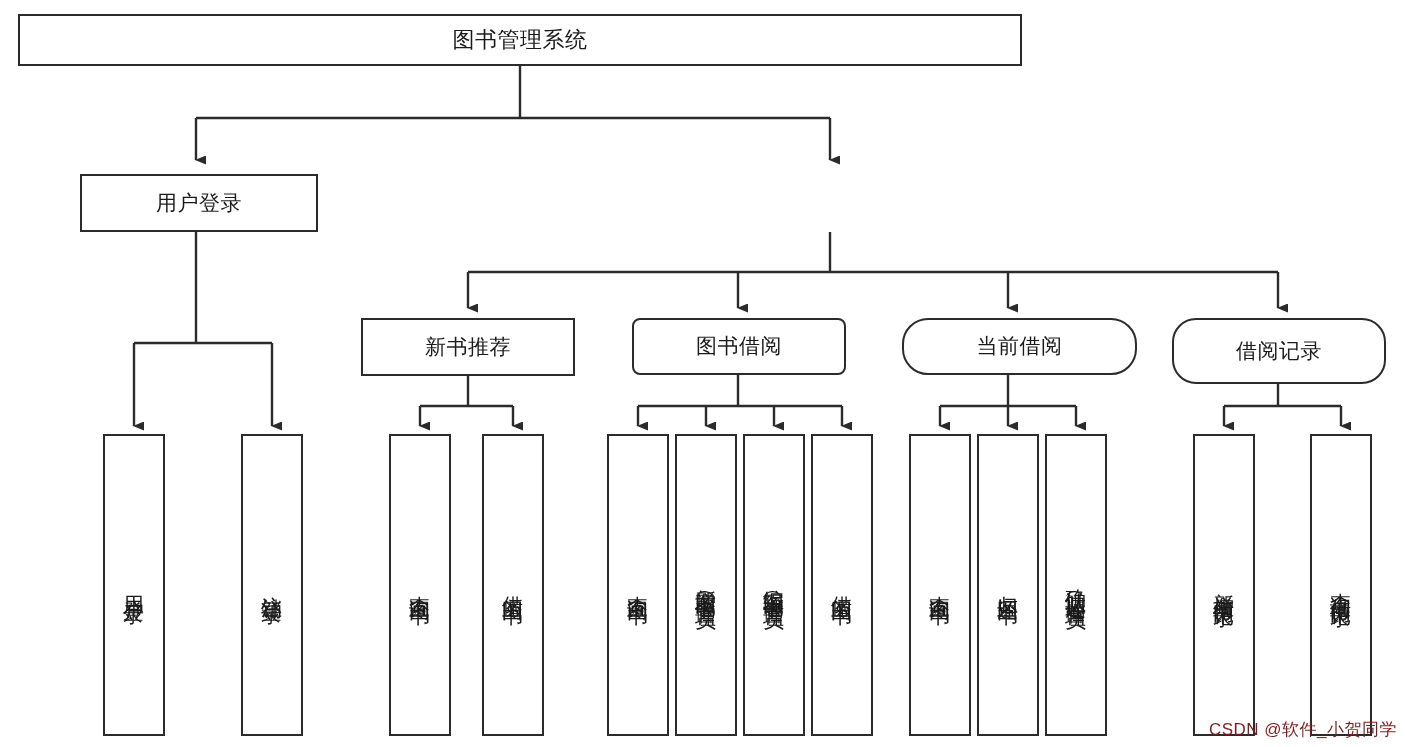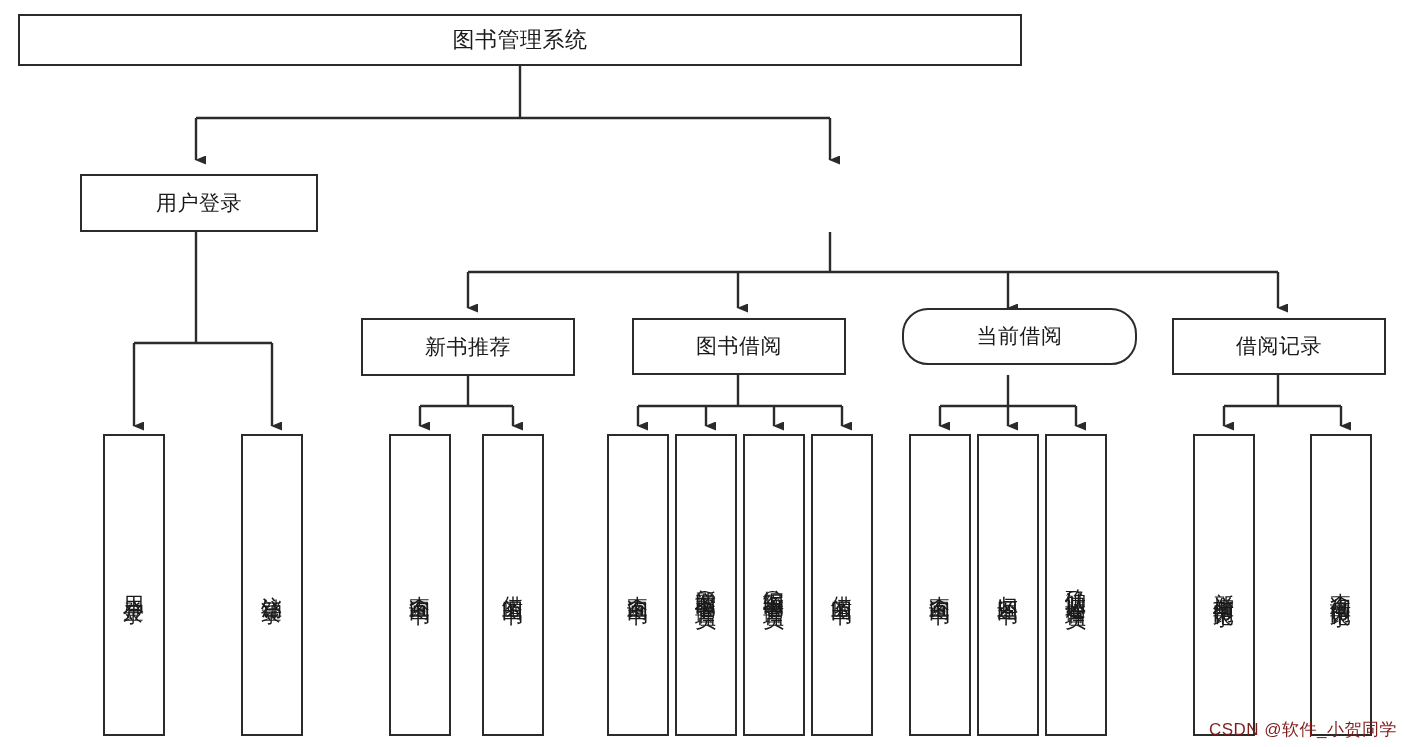--- a/index.html
+++ b/index.html
@@ -134,27 +134,27 @@
     <span class="node-label">图书管理系统</span>
   </div>
 
   <div class="node horiz" style="left:80px; top:174px; width:238px; height:58px;">
     <span class="node-label">用户登录</span>
   </div>
 
   <div class="node horiz" style="left:361px; top:318px; width:214px; height:58px;">
     <span class="node-label">新书推荐</span>
   </div>
-  <div class="node horiz" style="left:632px; top:318px; width:214px; height:57px;">
+  <div class="node horiz" style="left:632px; top:318px; width:214px; height:57px;border-radius:8px;">
     <span class="node-label">图书借阅</span>
   </div>
-  <div class="node horiz" style="left:902px; top:308px; width:235px; height:57px;border-radius:26px;">
+  <div class="node horiz" style="left:902px; top:318px; width:235px; height:57px;border-radius:26px;">
     <span class="node-label">当前借阅</span>
   </div>
-  <div class="node horiz" style="left:1172px; top:318px; width:214px; height:57px;">
+  <div class="node horiz" style="left:1172px; top:318px; width:214px; height:66px;border-radius:24px;">
     <span class="node-label">借阅记录</span>
   </div>
 
   <div class="node vert" style="left:103px; top:434px; width:62px; height:302px;">
     <span class="node-label">用户登录</span>
   </div>
   <div class="node vert" style="left:241px; top:434px; width:62px; height:302px;">
     <span class="node-label">注销登录</span>
   </div>
 

